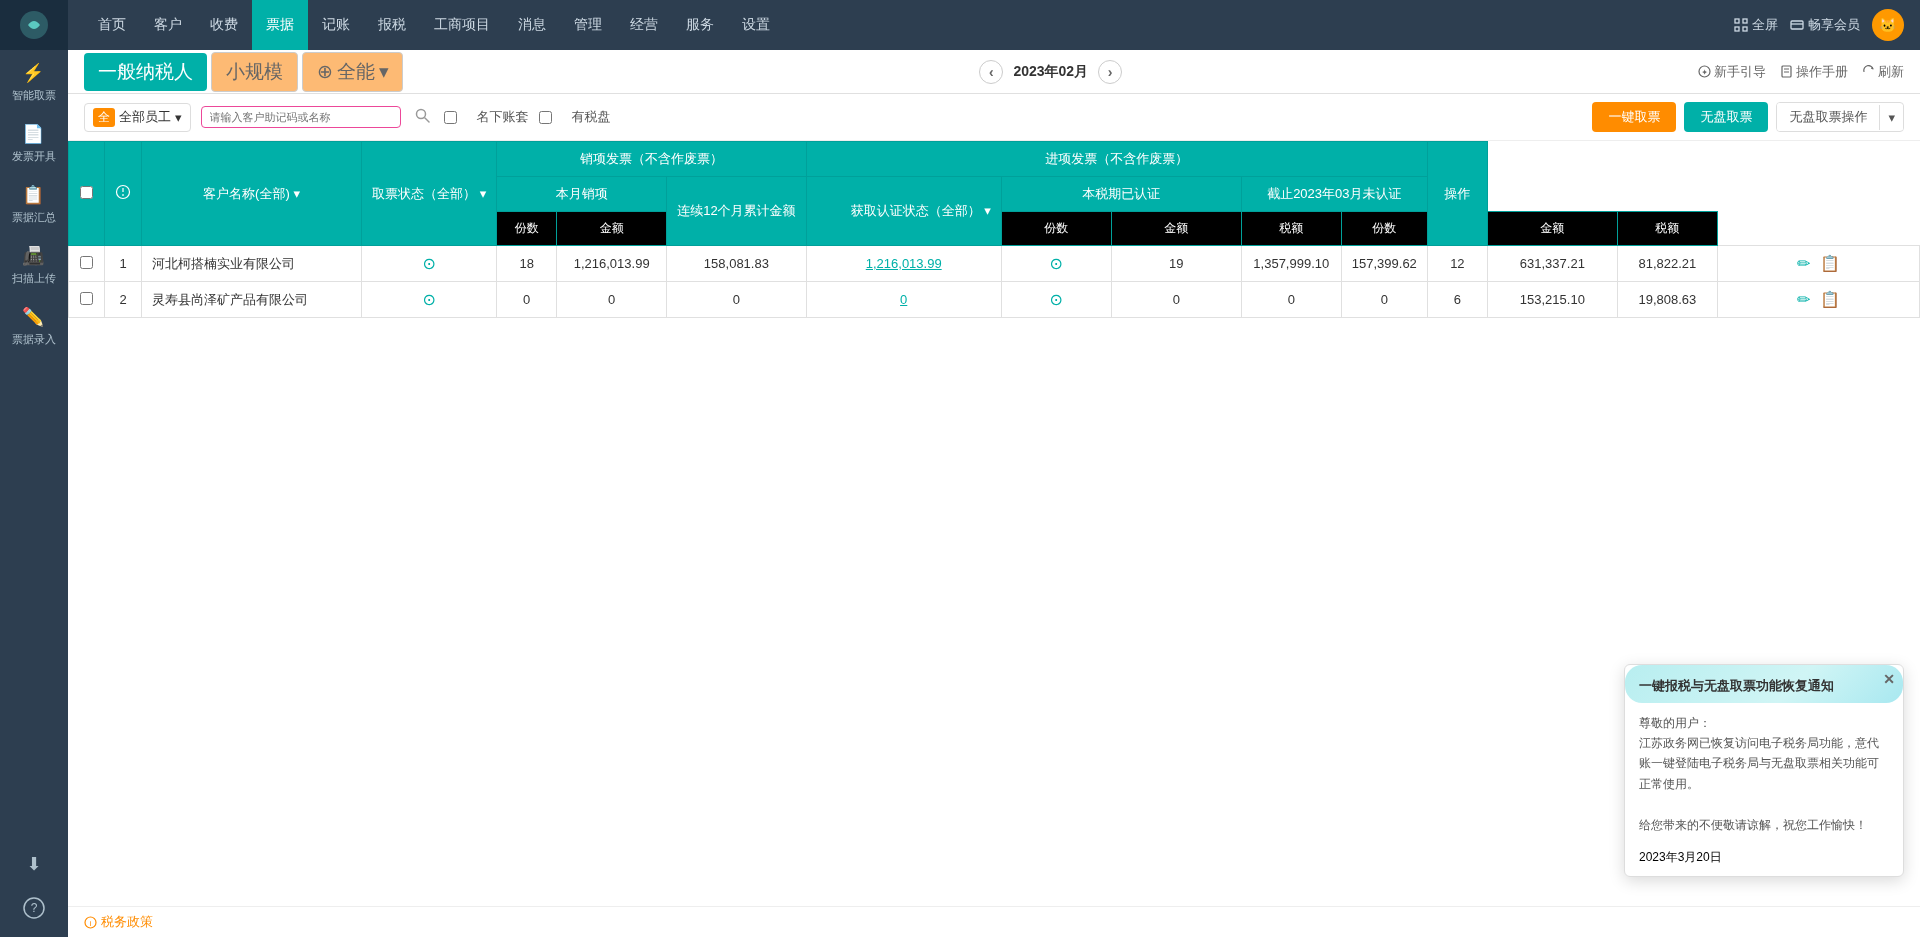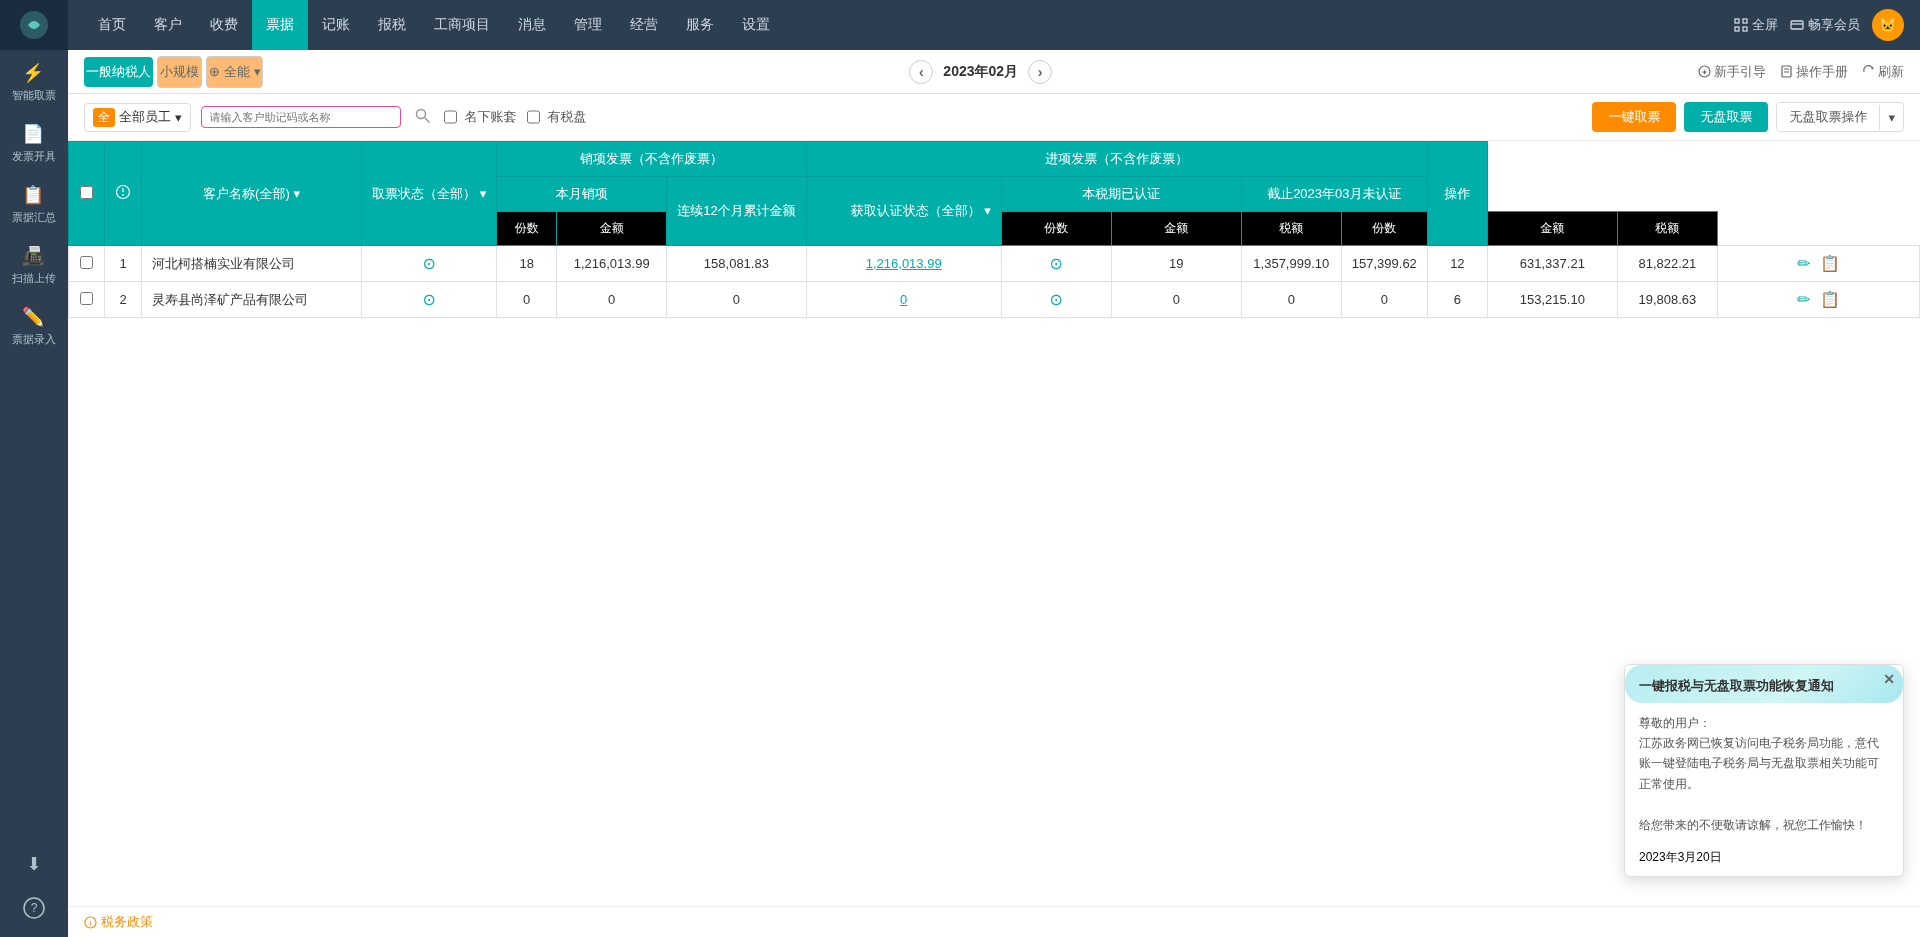--- a/index.html
+++ b/index.html
@@ -118,25 +118,25 @@
       background: #fff;
       display: flex;
       align-items: center;
       padding: 0 16px;
       height: 44px;
       border-bottom: 1px solid #e0e0e0;
       gap: 4px;
       flex-shrink: 0;
     }
     .tab-item {
-      padding: 6px 2px;
+      padding: 6px 14px;
       border-radius: 4px;
       cursor: pointer;
       color: #666;
-      font-size: 13px;
+      font-size: 19px;
       display: flex;
       align-items: center;
       gap: 4px;
     }
     .tab-item.active {
       background: #00b0a8;
       color: #fff;
     }
     .tab-item.outline {
       border: 1px solid #ccc;
@@ -208,21 +208,22 @@
     .search-btn {
       border: none;
       background: none;
       cursor: pointer;
       color: #999;
       font-size: 16px;
       padding: 2px 4px;
     }
     .checkbox-label {
       display: flex;
-      gap: 8px;
+      align-items: center;
+      gap: 20px;
       cursor: pointer;
       color: #555;
       font-size: 13px;
     }
     .toolbar-right {
       margin-left: auto;
       display: flex;
       align-items: center;
       gap: 8px;
     }

